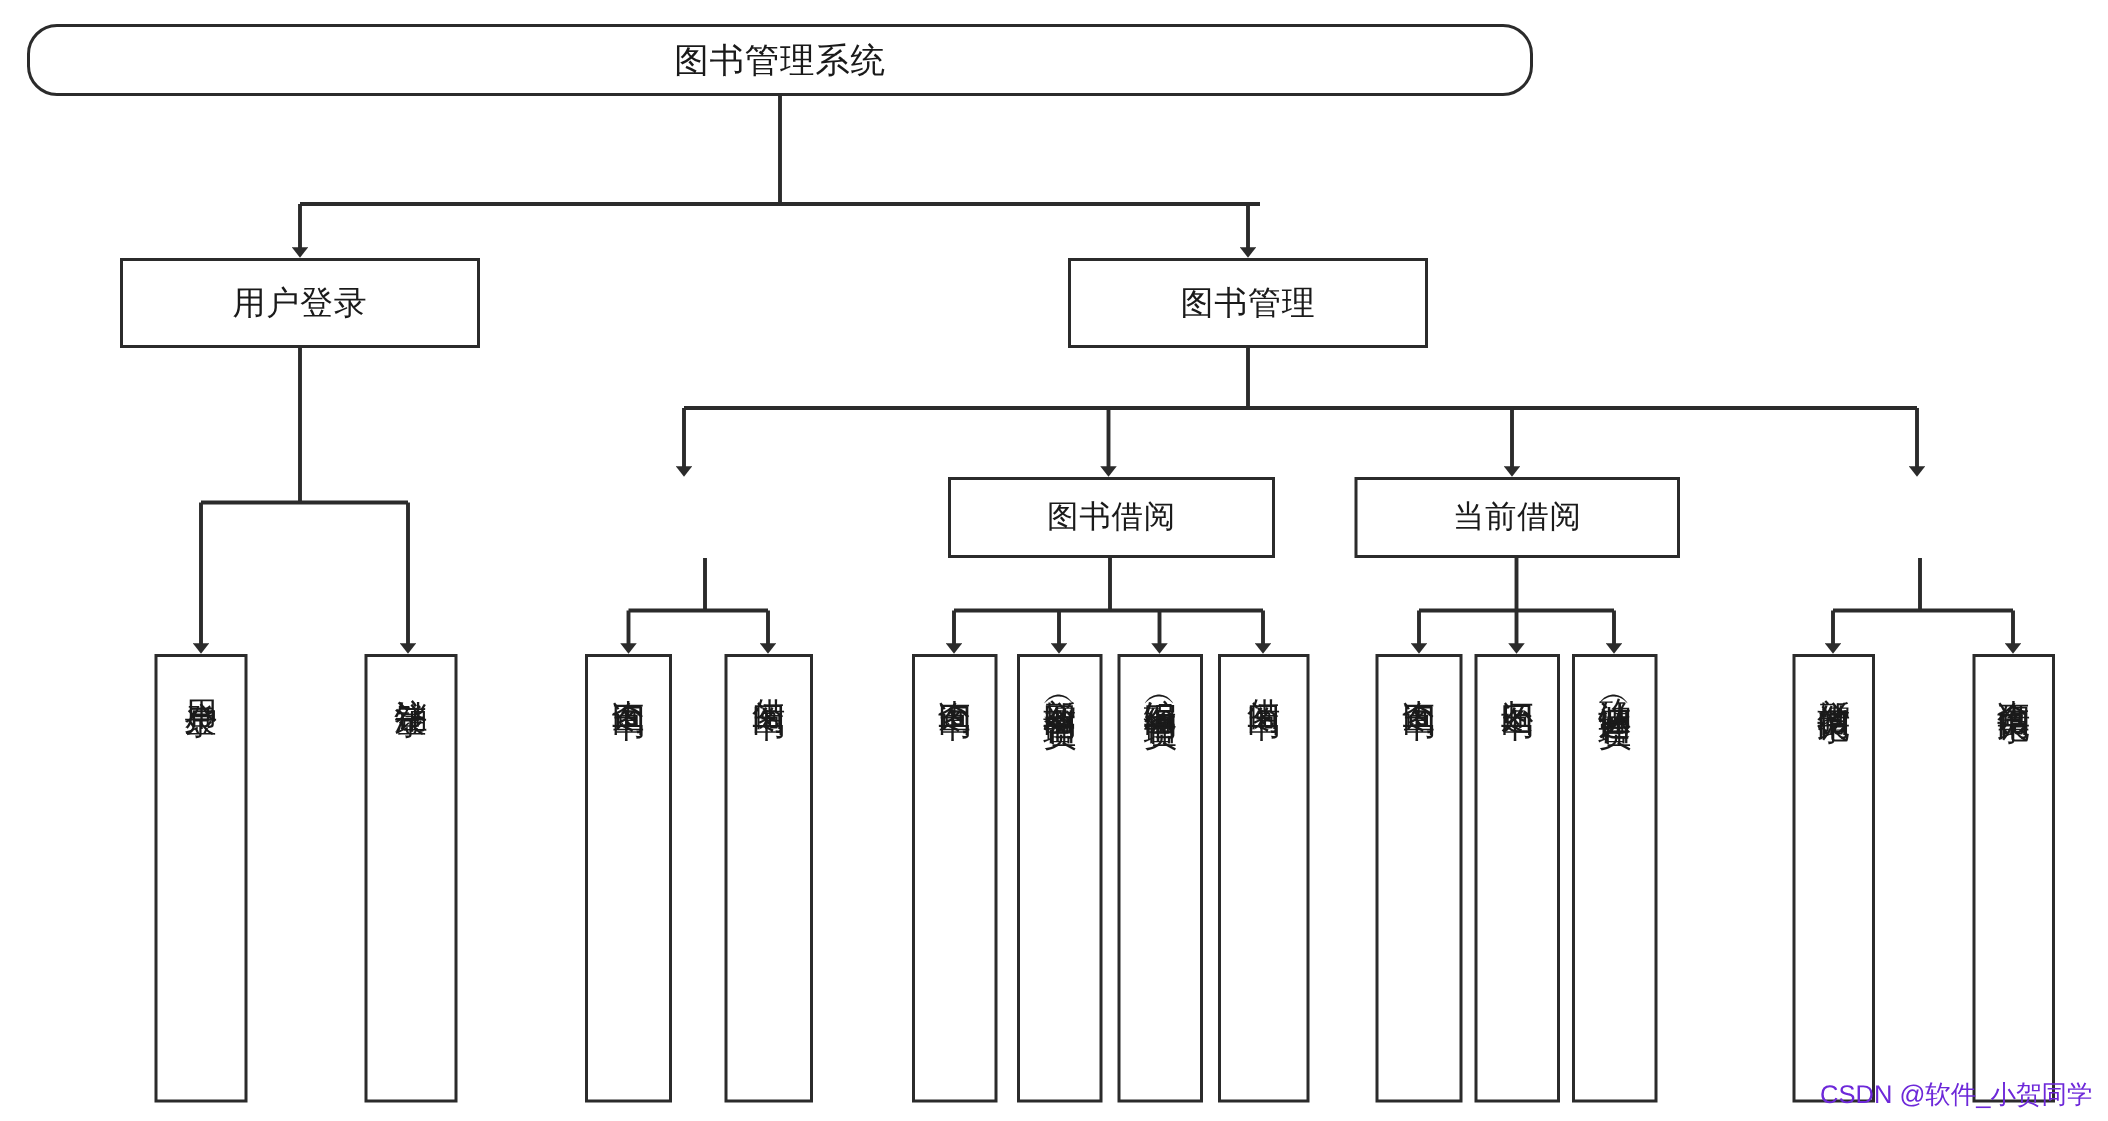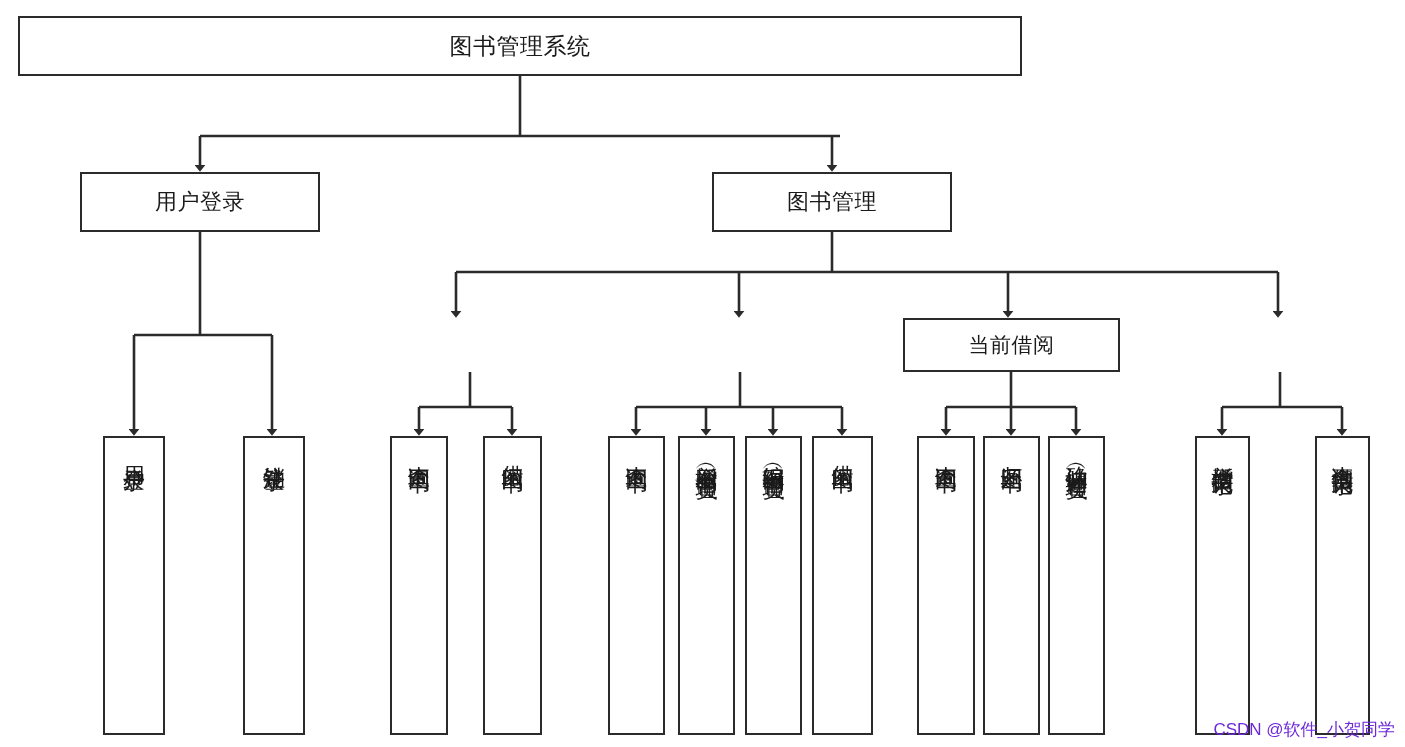--- a/index.html
+++ b/index.html
@@ -122,31 +122,34 @@
       <path d="M1011,407 L1011,432" marker-end="url(#arrowhead)"></path>
       <path d="M1076,407 L1076,432" marker-end="url(#arrowhead)"></path>
 
       <path d="M1280,372 L1280,407"></path>
       <path d="M1222,407 L1342,407"></path>
       <path d="M1222,407 L1222,432" marker-end="url(#arrowhead)"></path>
       <path d="M1342,407 L1342,432" marker-end="url(#arrowhead)"></path>
     </g>
   </svg>
 
-  <div class="node root" style="left:18px; top:16px; width:1004px; height:60px;">
+  <div class="node root" style="left:18px; top:16px; width:1004px; height:48px;border-radius:20px;">
     <span class="node-label">图书管理系统</span>
   </div>
 
   <div class="node level1" style="left:80px; top:172px; width:240px; height:60px;">
     <span class="node-label">用户登录</span>
   </div>
   <div class="node level1" style="left:712px; top:172px; width:240px; height:60px;">
     <span class="node-label">图书管理</span>
   </div>
 
+  <div class="node level2" style="left:632px; top:318px; width:218px; height:54px;">
+    <span class="node-label">图书借阅</span>
+  </div>
   <div class="node level2" style="left:903px; top:318px; width:217px; height:54px;">
     <span class="node-label">当前借阅</span>
   </div>
 
   <div class="node leaf" style="left:103px; top:436px; width:62px; height:299px;">
     <span class="node-label">用户登录</span>
   </div>
   <div class="node leaf" style="left:243px; top:436px; width:62px; height:299px;">
     <span class="node-label">注销登录</span>
   </div>

